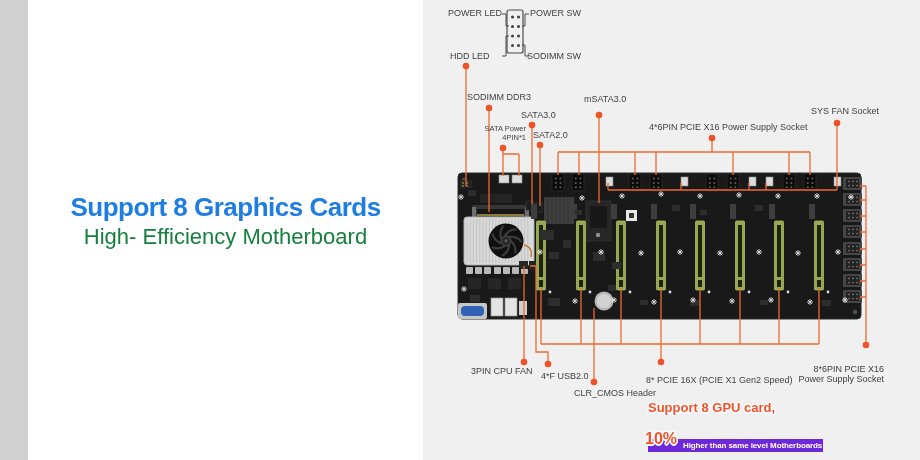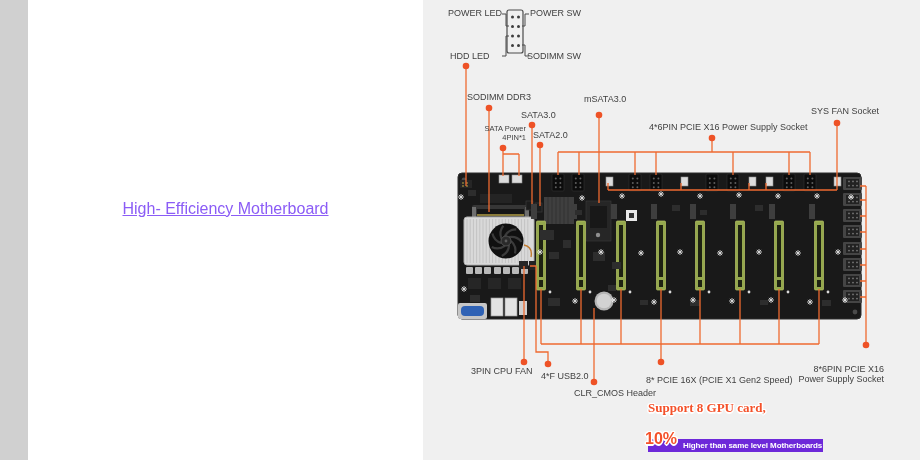--- a/index.html
+++ b/index.html
@@ -8,25 +8,25 @@
   .bg{position:absolute;top:0;height:460px;}
   #bg-left{left:0;width:28px;background:#d0d0d0;}
   #bg-panel{left:28px;width:395px;background:#ffffff;}
   #bg-right{left:423px;width:497px;background:#f0f0f0;}
   #scene{position:absolute;left:0;top:0;z-index:1;}
   .lbl{position:absolute;z-index:2;font-size:9px;color:#3f3f3f;
        white-space:nowrap;line-height:10px;}
   .lbl.small{font-size:7.5px;line-height:9px;white-space:normal;}
   #headline{position:absolute;left:28px;top:193px;width:395px;text-align:center;z-index:2;}
   #headline .t1{font-size:26px;font-weight:bold;color:#1d7de3;letter-spacing:-0.5px;line-height:28px;}
-  #headline .t2{font-size:16px;color:#8b5cf6;margin-top:6px;line-height:19px;text-decoration:underline;}
+  #headline .t2{font-size:22px;color:#15803d;margin-top:6px;line-height:19px;}
   .promo{position:absolute;z-index:3;font-weight:bold;color:#f4512a;white-space:nowrap;
          text-shadow:-1px -1px 0 #fff,1px -1px 0 #fff,-1px 1px 0 #fff,1px 1px 0 #fff,
                      -1.5px 0 0 #fff,1.5px 0 0 #fff,0 -1.5px 0 #fff,0 1.5px 0 #fff;}
-  #promo-1{left:648px;top:400px;font-size:13px;font-family:Liberation Serif, serif;}
+  #promo-1{left:648px;top:400px;font-size:13px;}
   #promo-2{left:648px;top:415px;font-size:13px;}
   #promo-stat{left:645px;top:430px;font-size:16px;z-index:4;}
   #promo-banner{position:absolute;left:648px;top:439px;width:175px;height:13px;
                 background:#6d28d9;z-index:3;}
   #promo-banner span{display:block;padding-left:35px;font-size:8px;font-weight:bold;
                      color:#fff;line-height:13px;letter-spacing:-0.1px;white-space:nowrap;}
 </style>
 </head>
 <body>
 
@@ -455,20 +455,21 @@
           <circle cx="518.5" cy="26.5" r="1.5"></circle>
           <circle cx="512.5" cy="36" r="1.5"></circle>
           <circle cx="518.5" cy="36" r="1.5"></circle>
           <circle cx="512.5" cy="45.5" r="1.5"></circle>
           <circle cx="518.5" cy="45.5" r="1.5"></circle>
         </g>
     </g>
   </svg>
 
   <div id="headline">
+    <div class="t1">Support 8 Graphics Cards</div>
     <div class="t2">High- Efficiency Motherboard</div>
   </div>
 
   <div class="lbl" style="left:440px;top:8px;width:62px;text-align:right">POWER LED</div>
   <div class="lbl" style="left:530px;top:8px">POWER SW</div>
   <div class="lbl" style="left:450px;top:51px">HDD LED</div>
   <div class="lbl" style="left:527px;top:51px">SODIMM SW</div>
 
   <div class="lbl" style="left:467px;top:92px">SODIMM DDR3</div>
   <div class="lbl" style="left:584px;top:94px">mSATA3.0</div>

